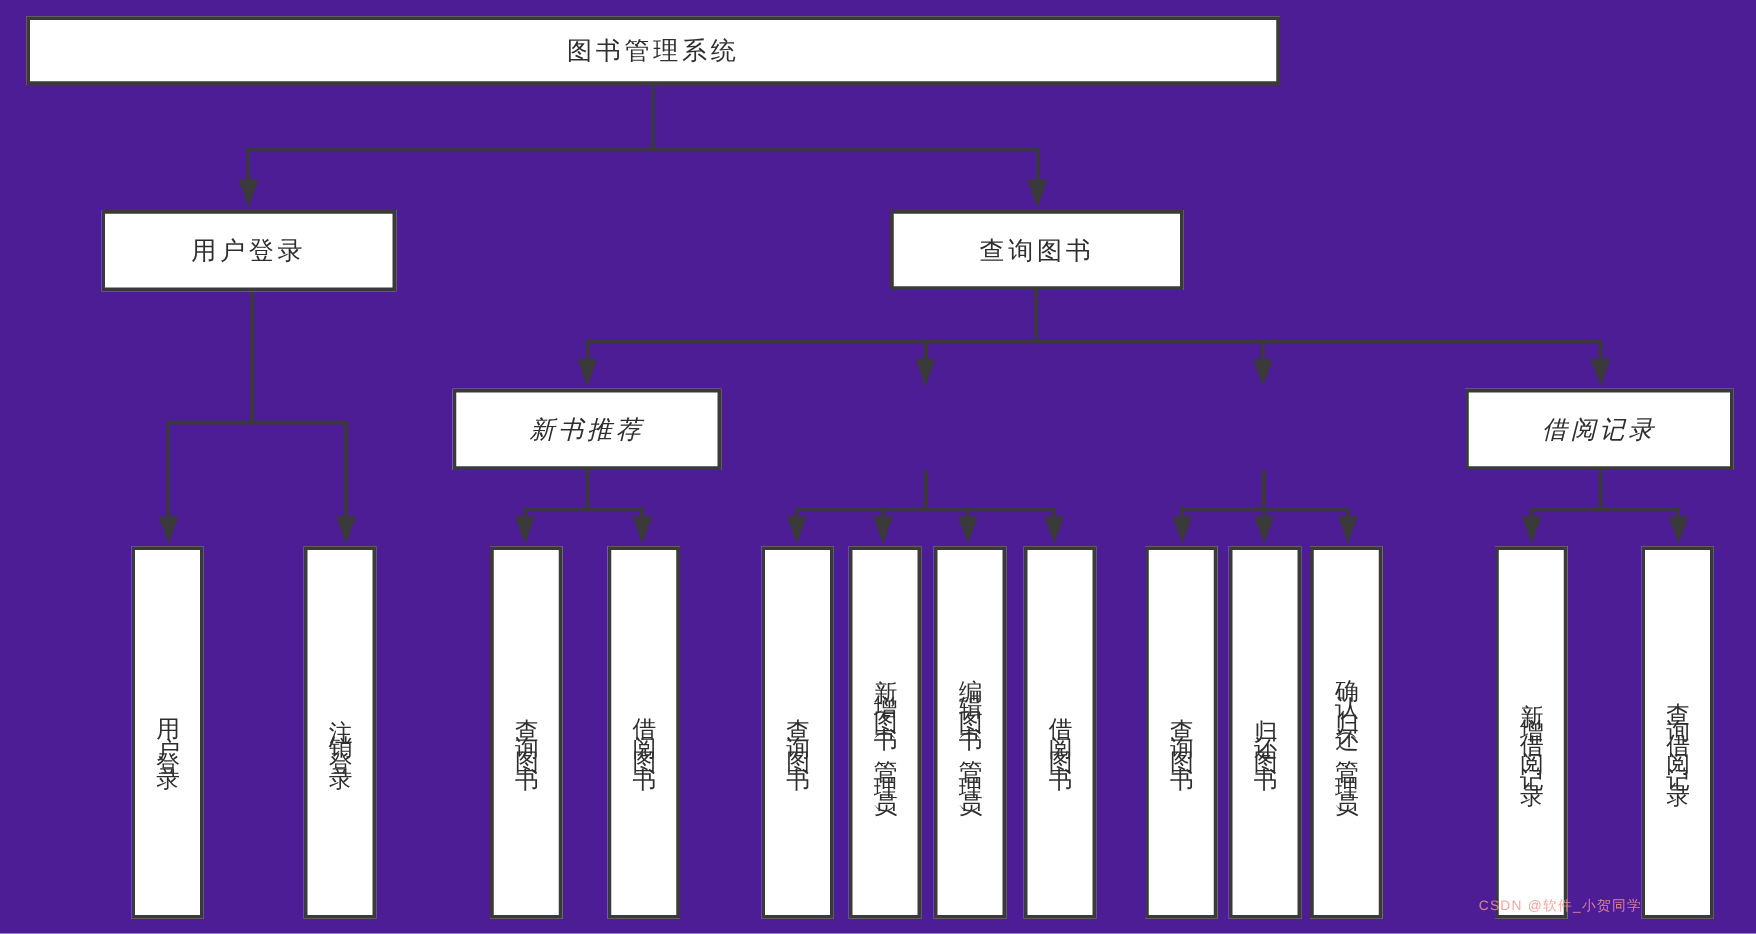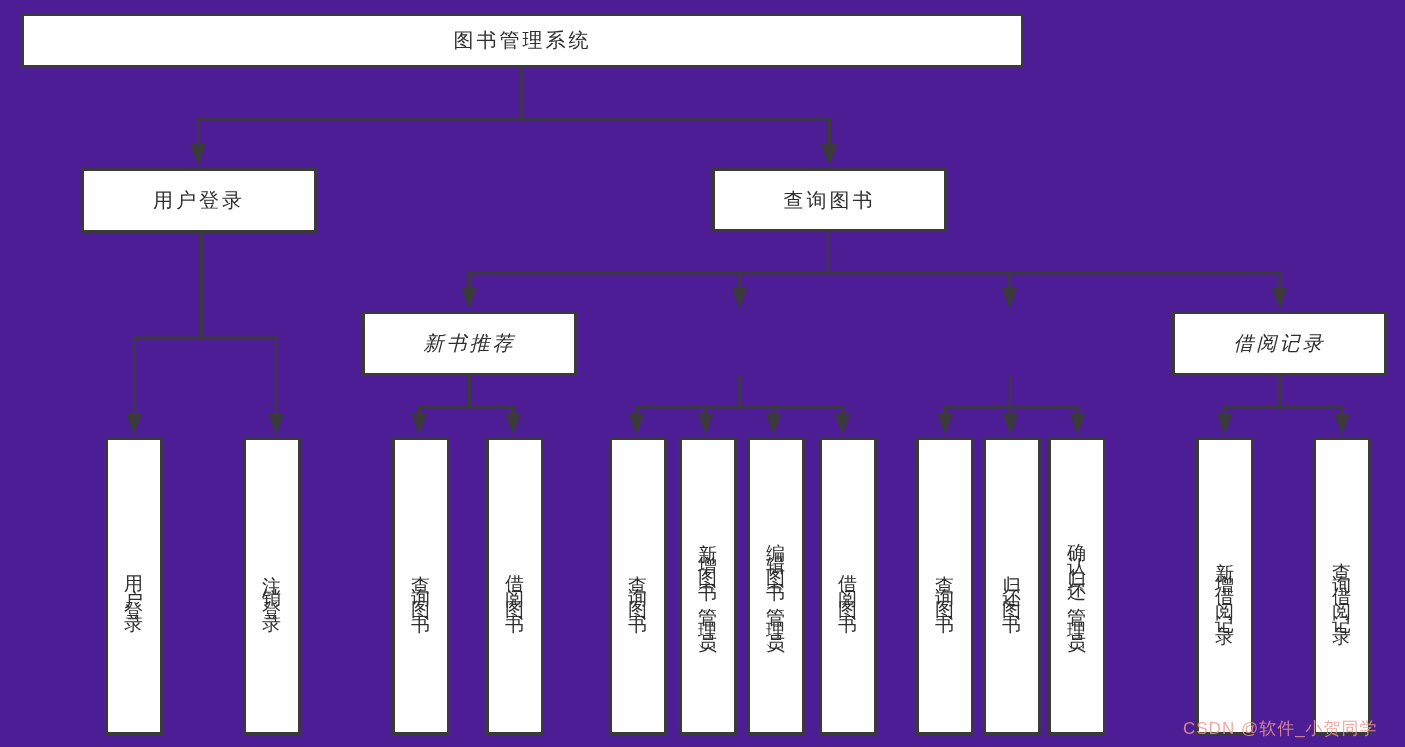--- a/index.html
+++ b/index.html
@@ -65,21 +65,21 @@
   #lf-8  { left: 819px; }
   #lf-9  { left: 916px; }
   #lf-10 { left: 983px; }
   #lf-11 { left: 1048px; }
   #lf-12 { left: 1196px; }
   #lf-13 { left: 1313px; }
   #watermark {
     position: absolute;
     left: 1183px;
     top: 717px;
-    font-size: 17px;
+    font-size: 11px;
     letter-spacing: 1px;
     color: rgba(240, 150, 144, 0.85);
     white-space: nowrap;
     z-index: 20;
   }
   line { stroke: #3a3a3a; stroke-width: 3; }
   polygon { fill: #3a3a3a; }
 </style>
 </head>
 <body>

